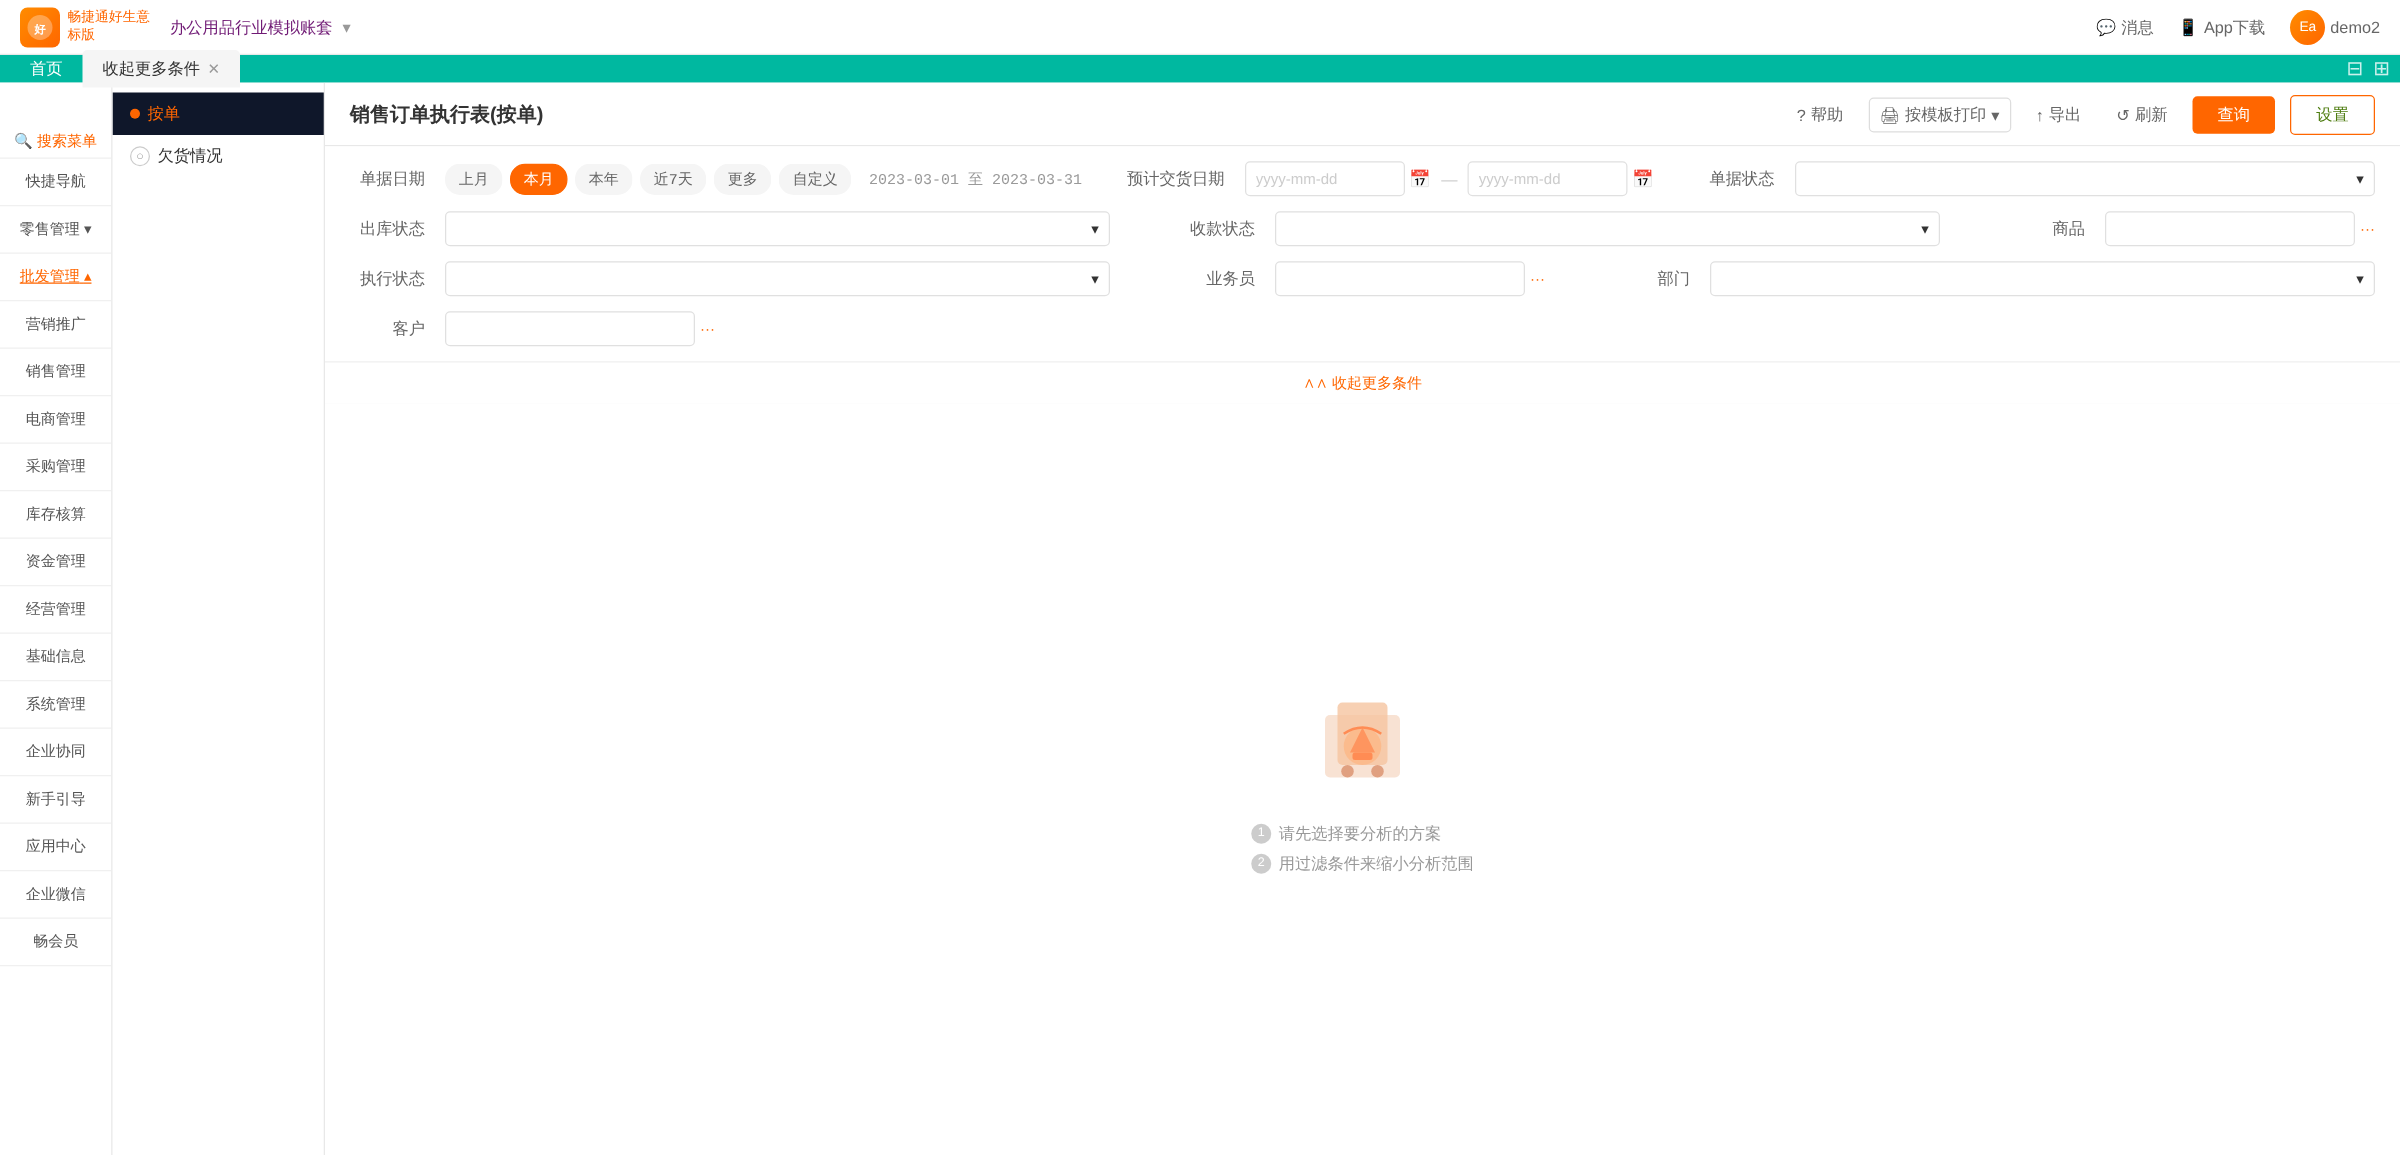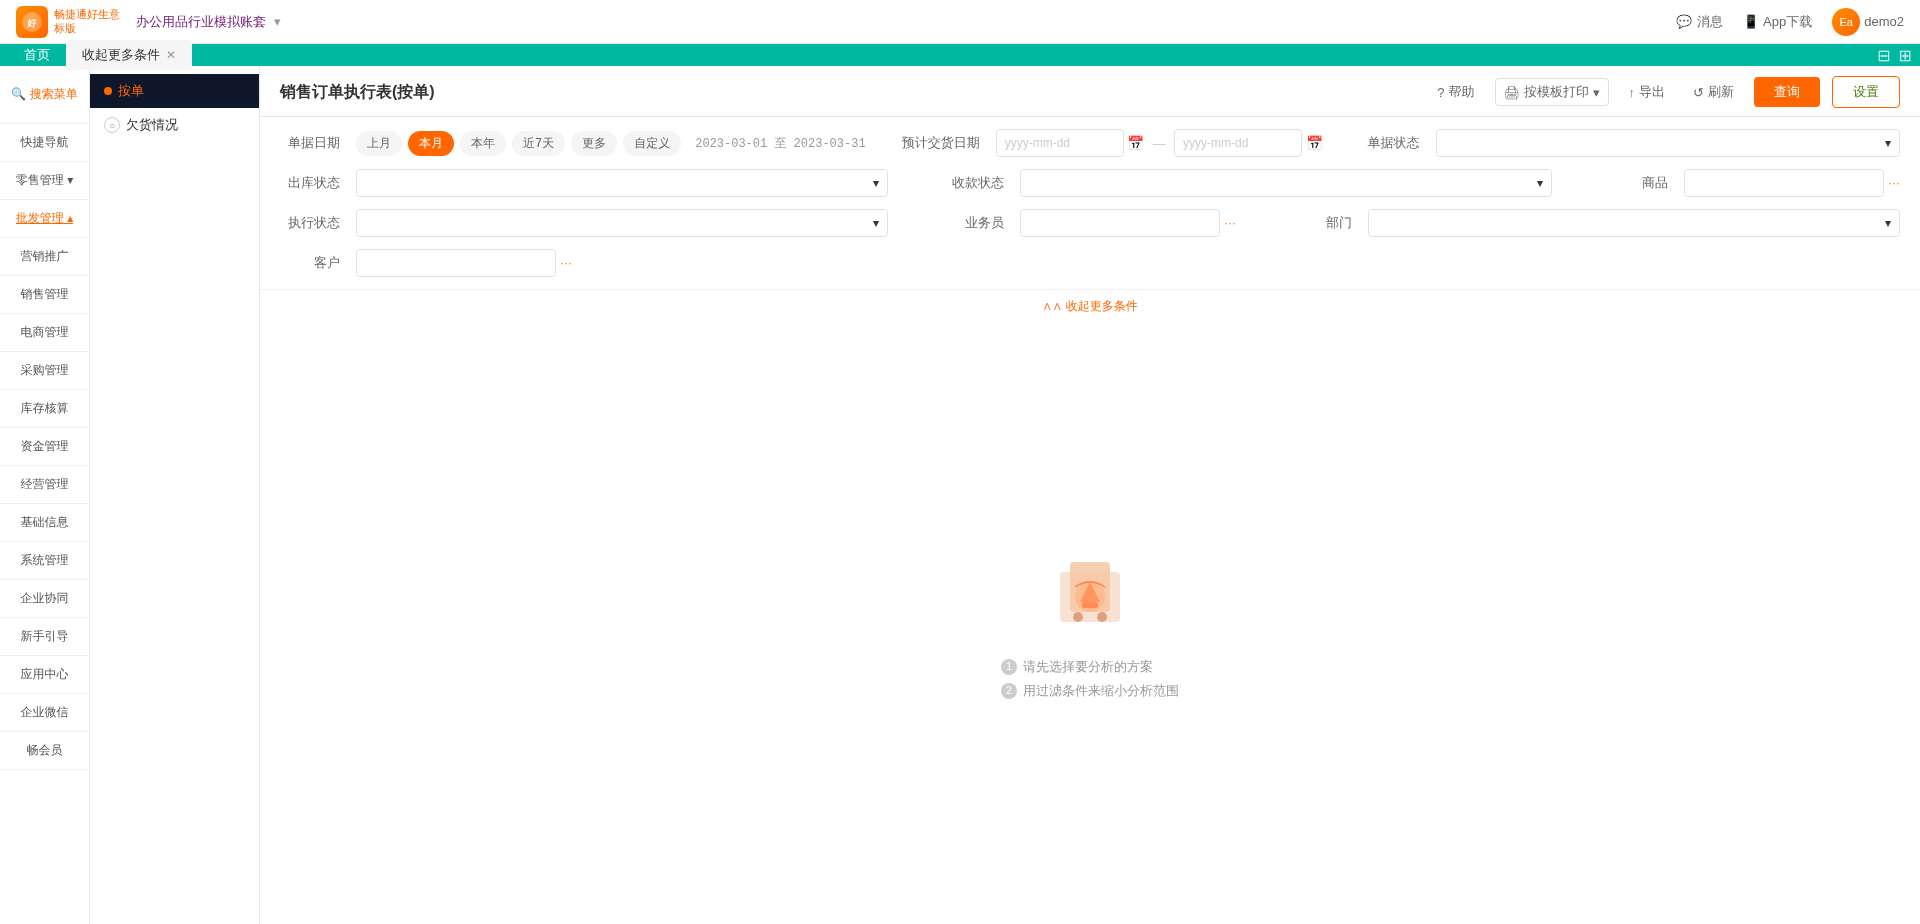--- a/index.html
+++ b/index.html
@@ -137,26 +137,27 @@
     .sidebar-item {
       padding: 10px 4px;
       text-align: center;
       cursor: pointer;
       font-size: 12px;
       color: #555;
       border-bottom: 1px solid #f0f0f0;
     }
     .sidebar-item.active { color: #ff6600; text-decoration: underline; }
     .sidebar-search {
-      padding: 20px 6px;
+      padding: 4px 6px;
       font-size: 12px;
       color: #ff6600;
       text-align: center;
       cursor: pointer;
       border-bottom: 1px solid #f0f0f0;
+      margin-top: 35px;
     }
 
     
     .content-area {
       flex: 1;
       display: flex;
       overflow: hidden;
     }
 
     

